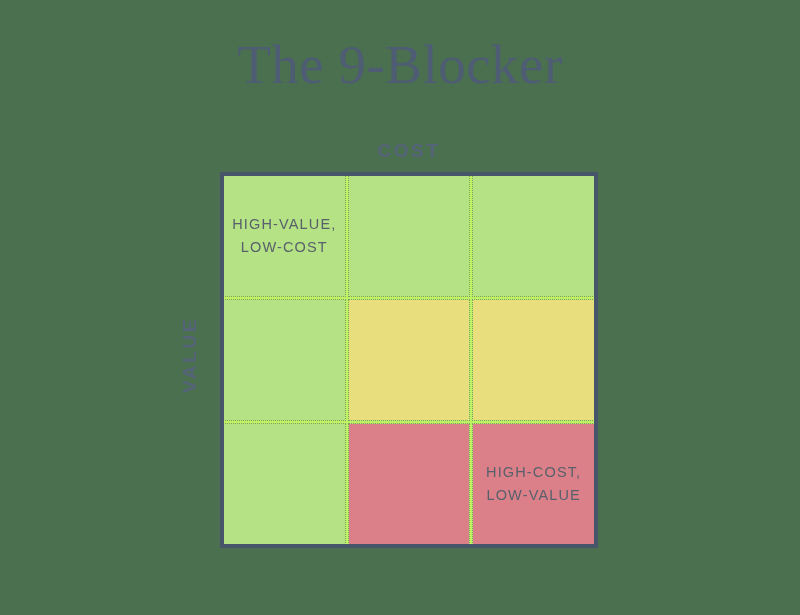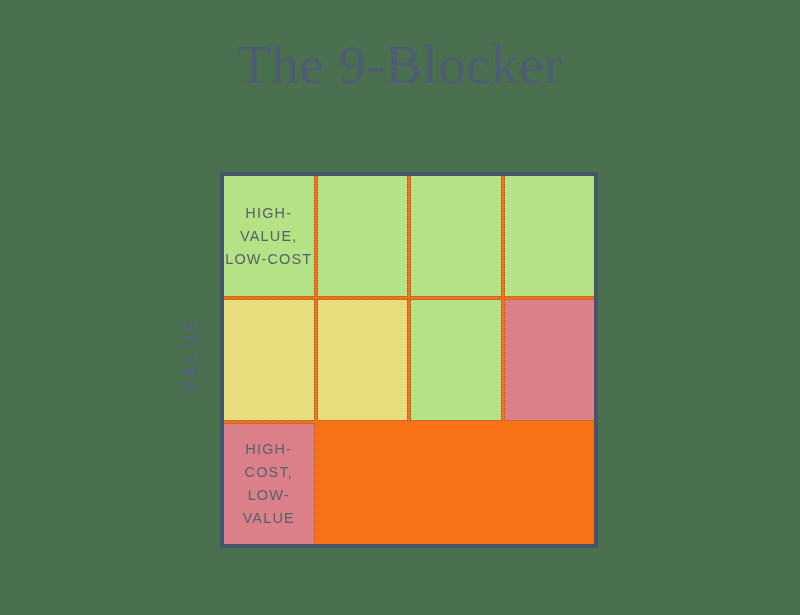--- a/index.html
+++ b/index.html
@@ -62,23 +62,23 @@
   
   .matrix {
     position: absolute;
     left: 220px;
     top: 172px;
     width: 378px;
     height: 376px;
     box-sizing: border-box;
     border: 4px solid #46556a;
     display: grid;
-    grid-template-columns: repeat(4, 1fr);
+    grid-template-columns: repeat(3, 1fr);
     grid-template-rows: repeat(3, 1fr);
-    background: #f97316;
+    background: #bef264;
     gap: 4px;
   }
 
   .cell {
     position: relative;
     display: flex;
     align-items: center;
     justify-content: center;
     box-sizing: border-box;
     outline: 1px dotted rgba(70, 85, 106, 0.55);
@@ -100,20 +100,21 @@
     user-select: none;
   }
 </style>
 </head>
 <body>
 
 <div id="page-root">
 
   <div class="title">The 9-Blocker</div>
 
+  <div class="axis-label axis-cost">COST</div>
 
   <div class="axis-label axis-value">VALUE</div>
 
   <div class="matrix">
 
     <div class="cell green">
       <span class="cell-label">HIGH-VALUE,
 LOW-COST</span>
     </div>
     <div class="cell green">

